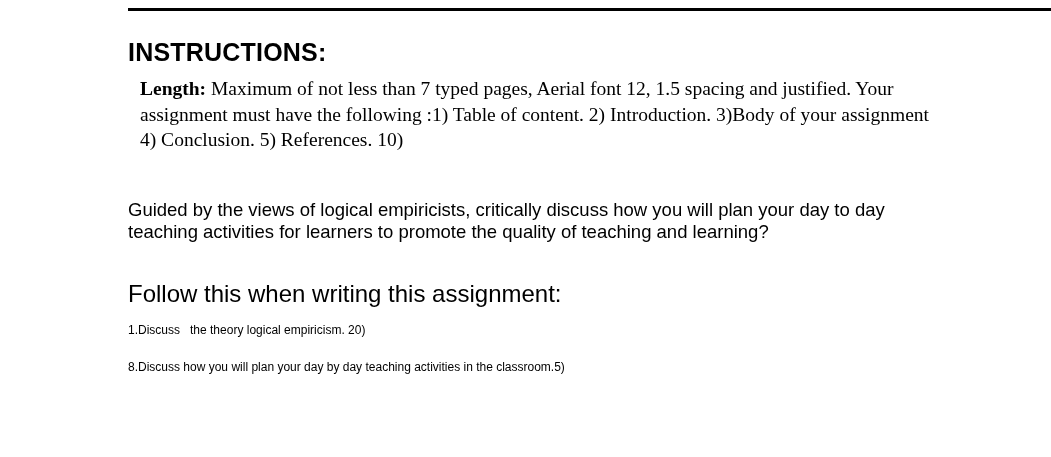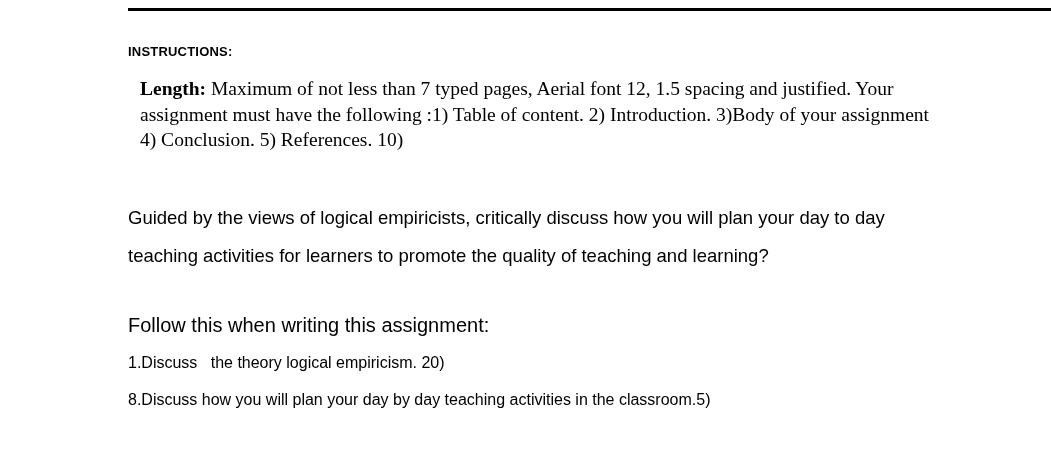--- a/index.html
+++ b/index.html
@@ -31,58 +31,58 @@
   }
   .content {
     position: absolute;
     left: 128px;
     top: 30px;
     width: 810px;
   }
   .heading {
     font-family: "Liberation Sans", sans-serif;
     font-weight: bold;
-    font-size: 13px;
+    font-size: 25px;
     line-height: 24px;
     letter-spacing: 0.2px;
     margin: 10px 0 12px 0;
   }
   .serif-block {
     font-family: "Liberation Serif", serif;
     font-size: 19.5px;
     line-height: 25.5px;
     margin: 12px;
     width: 800px;
   }
   .serif-block .lead {
     font-weight: bold;
   }
   .gap-lg {
     height: 34px;
   }
   .sans-para {
     font-family: "Liberation Sans", sans-serif;
     font-size: 18.5px;
-    line-height: 38px;
+    line-height: 22px;
     margin: 0;
     width: 795px;
   }
   .gap-md {
     height: 32px;
   }
   .list-line {
     font-family: "Liberation Sans", sans-serif;
-    font-size: 16px;
+    font-size: 12px;
     line-height: 37px;
     margin: 0;
     white-space: pre;
   }
   .follow-line {
     font-family: "Liberation Sans", sans-serif;
-    font-size: 20px;
+    font-size: 24px;
     line-height: 37px;
     margin: 0;
   }
 </style>
 </head>
 <body>
 
 <div class="page">
 
   <div class="top-rule"></div>

